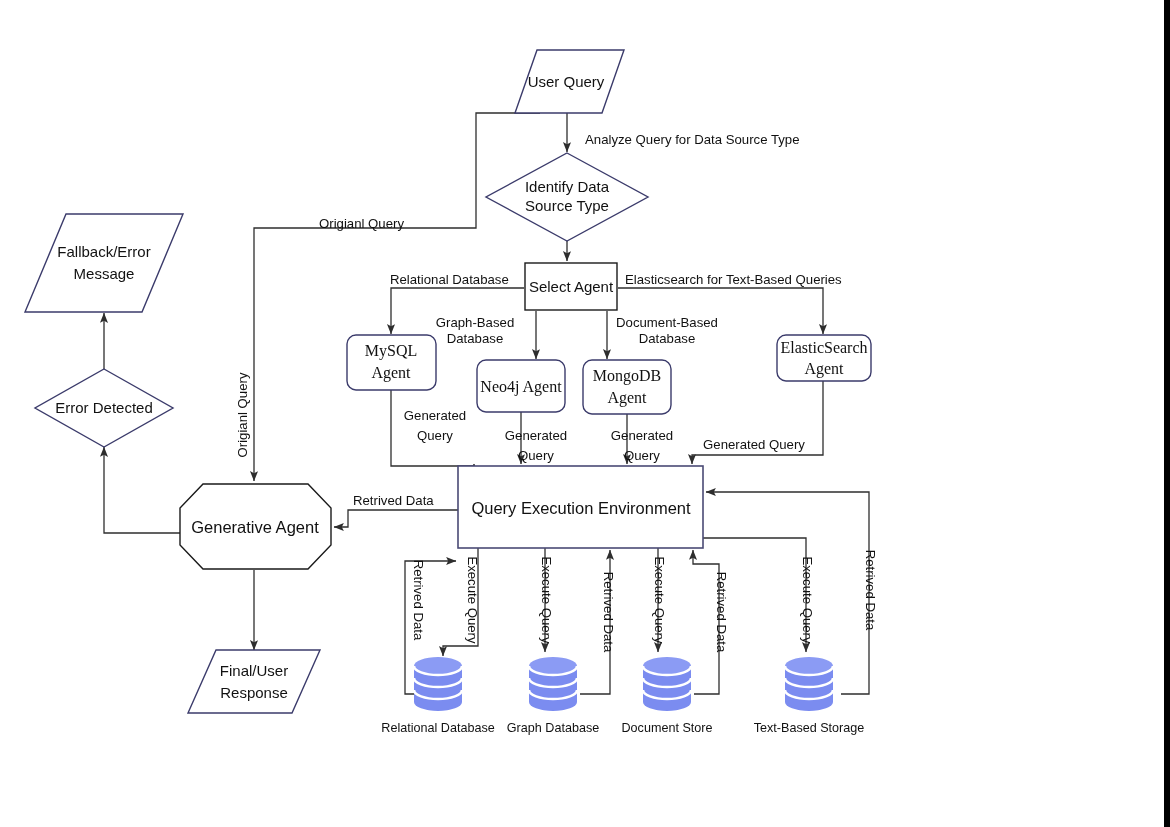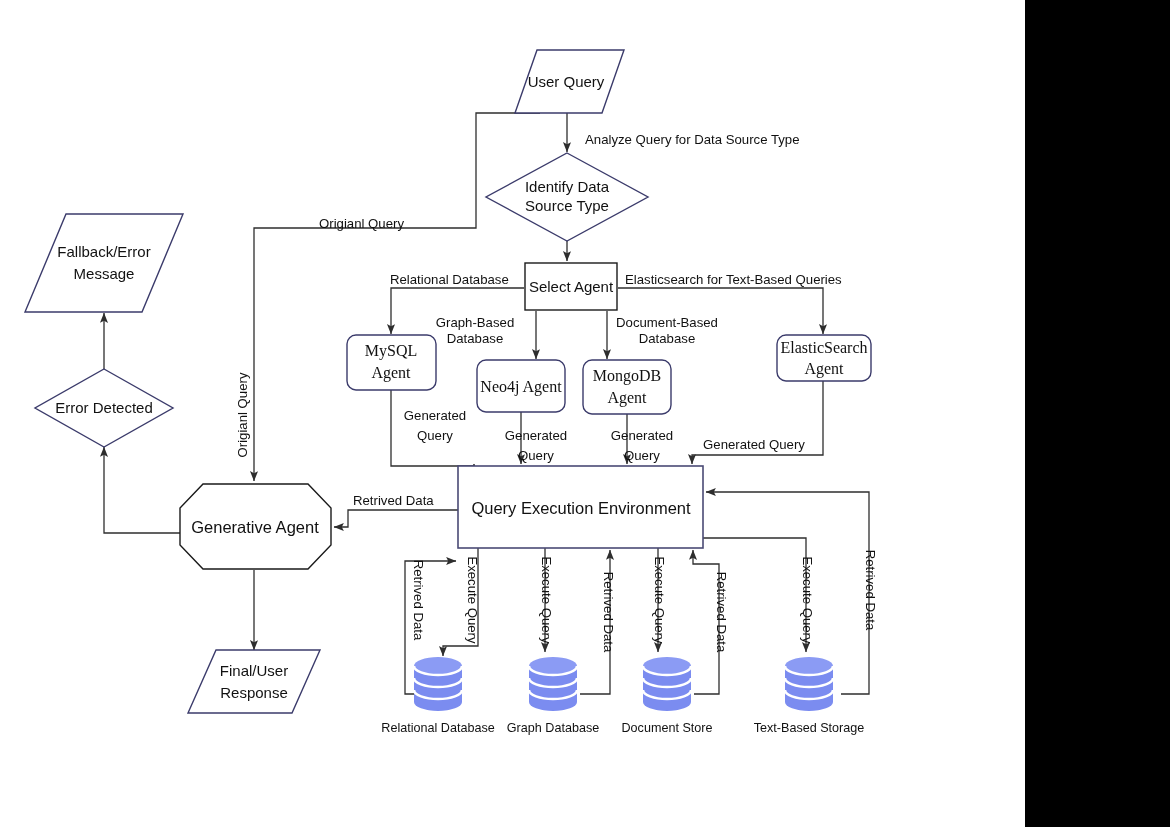--- a/index.html
+++ b/index.html
@@ -3,21 +3,21 @@
 <meta charset="utf-8">
 <title>Multi-Agent Query Routing Flowchart</title>
 <style>
   html, body {
     margin: 0;
     padding: 0;
     background: #000000;
   }
   #canvas {
     position: relative;
-    width: 1025px;
+    width: 1164px;
     height: 827px;
     background: #ffffff;
     overflow: hidden;
   }
   svg#diagram {
     display: block;
     width: 1170px;
     height: 827px;
   }
   .shape-outline {

